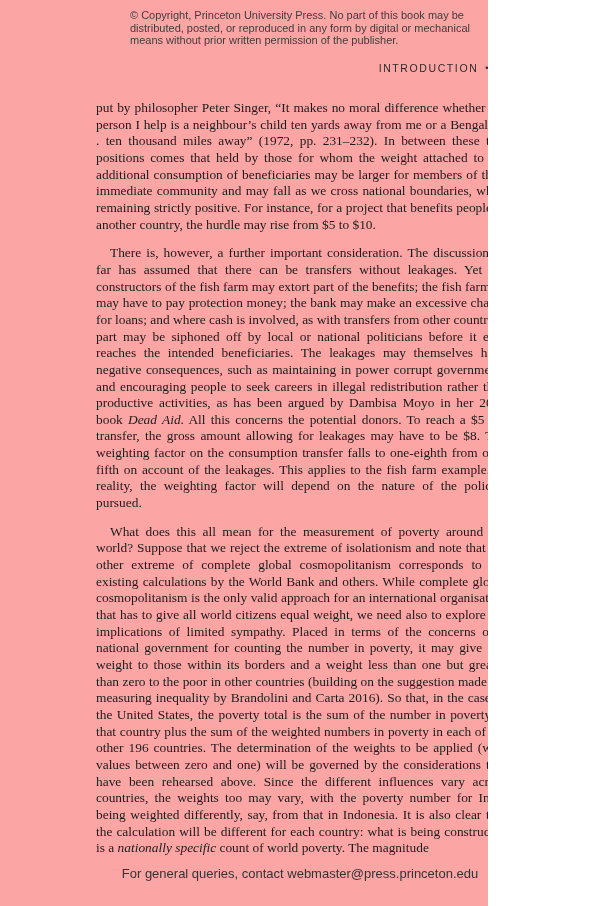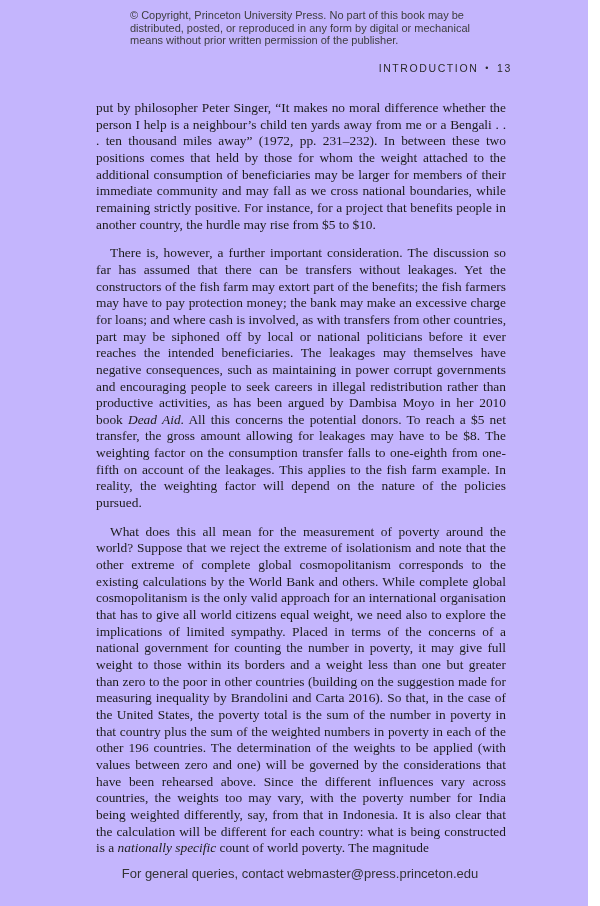--- a/index.html
+++ b/index.html
@@ -2,23 +2,23 @@
 <html><head>
 <meta charset="utf-8">
 <style>
   html, body {
     margin: 0;
     padding: 0;
     background: #ffffff;
   }
   .page {
     position: relative;
-    width: 588px;
+    width: 488px;
     height: 906px;
-    background: #c4b5fd;
+    background: #fca5a5;
     overflow: hidden;
   }
   .copyright {
     position: absolute;
     top: 9px;
     left: 130px;
     width: 360px;
     font-family: "Liberation Sans", sans-serif;
     font-size: 11px;
     line-height: 12.5px;

